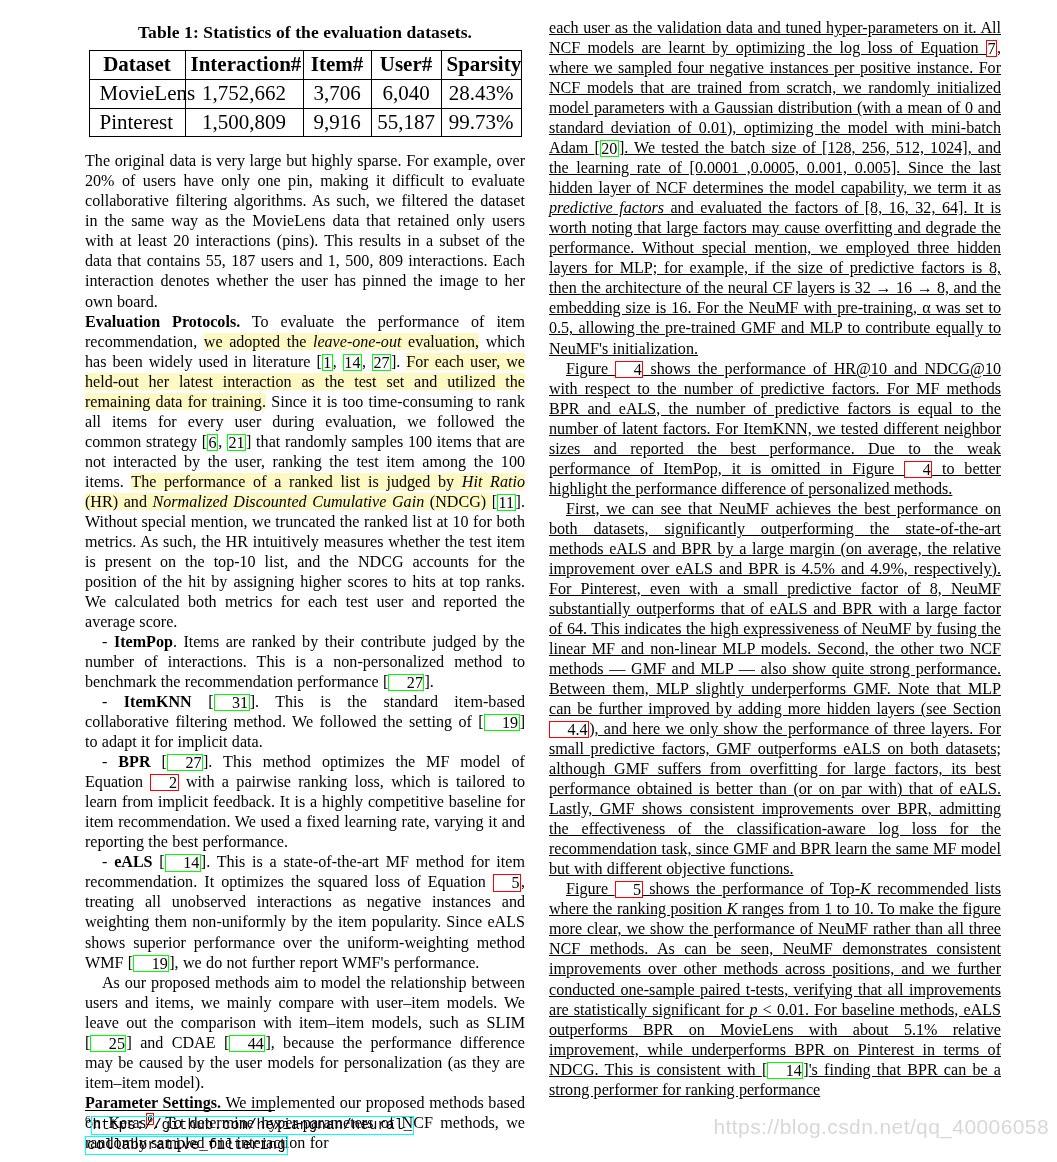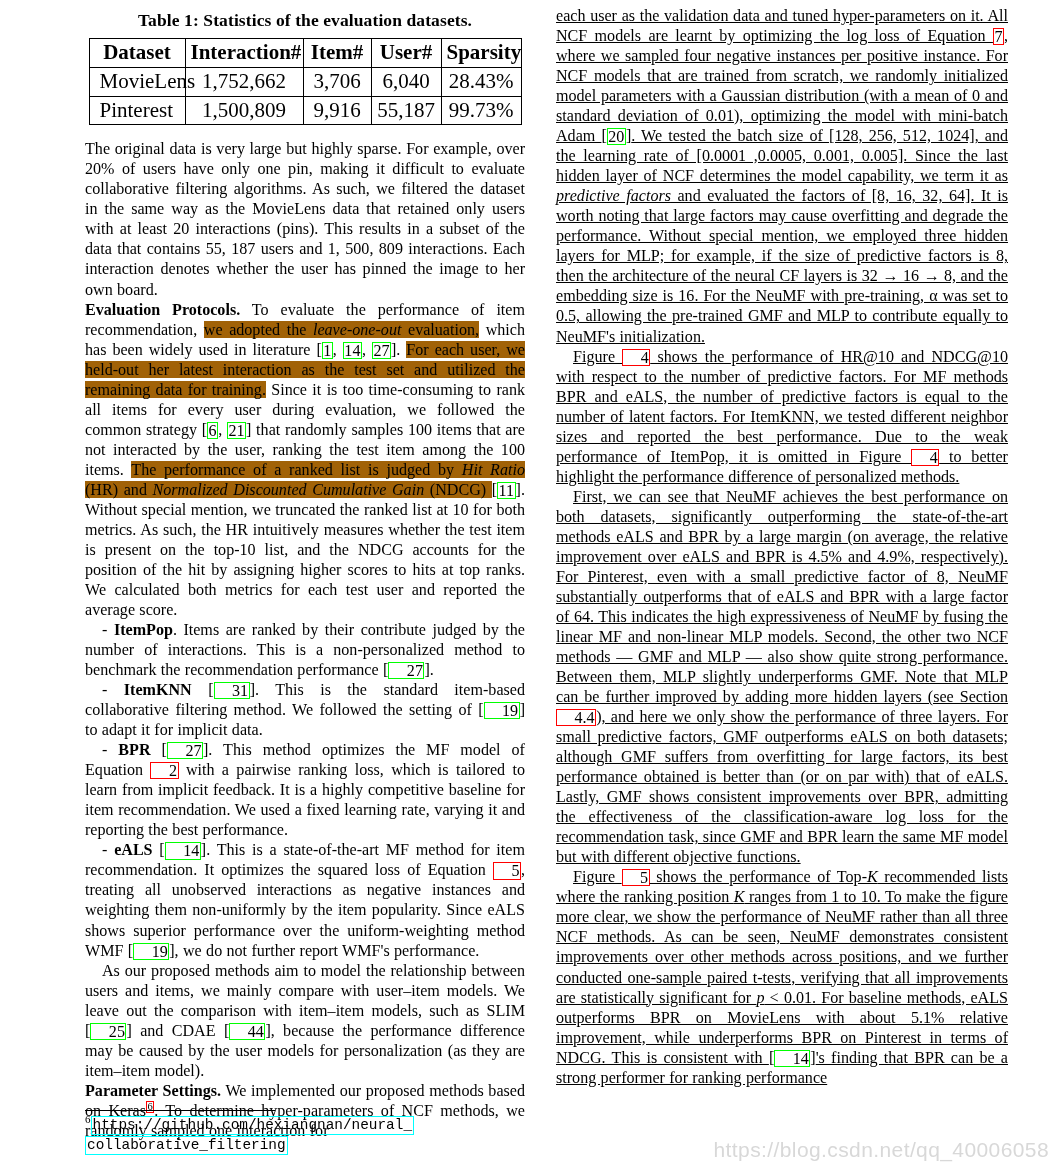--- a/index.html
+++ b/index.html
@@ -17,22 +17,23 @@
   }
   .page {
     position: relative;
     width: 1057px;
     height: 1162px;
     box-sizing: border-box;
     padding: 6px 70px 0 85px;
   }
   .columns {
     display: flex;
-    gap: 31px;
+    gap: 24px;
     align-items: flex-start;
+    margin-top: 12px;
   }
   .col {
     width: 440px;
     flex: 0 0 440px;
     position: relative;
   }
   .col.right { width: 452px; flex: 0 0 452px; text-decoration: underline; }
 
   
   .table-caption {
@@ -83,21 +84,21 @@
   h2.section {
     font-family: "Liberation Sans", "DejaVu Sans", sans-serif;
     font-weight: bold;
     font-size: 20.5px;
     margin: 17px 0 7px 0;
     letter-spacing: -0.1px;
   }
   h2.section .num { margin-right: 17px; }
 
   
-  .hl { background: #a16207; }
+  .hl { background: #fef9c3; }
   .cite {
     display: inline-block;
     border: 1.6px solid #00FF00;
     line-height: 0.94;
     padding: 0 0.5px;
     margin: 0 0px;
     vertical-align: -1px;
   }
   .eqref {
     display: inline-block;
@@ -141,21 +142,21 @@
     font-family: "Liberation Serif", serif;
     font-size: 11px;
     vertical-align: super;
     line-height: 0;
   }
 
   
   .watermark {
     position: absolute;
     right: 8px;
-    bottom: 0;
+    bottom: 23px;
     font-family: "Liberation Sans", sans-serif;
     font-size: 21px;
     color: #d8d8d8;
     letter-spacing: 0.4px;
     white-space: nowrap;
     pointer-events: none;
   }
   .nowrap { white-space: nowrap; }
 </style>
 </head>

